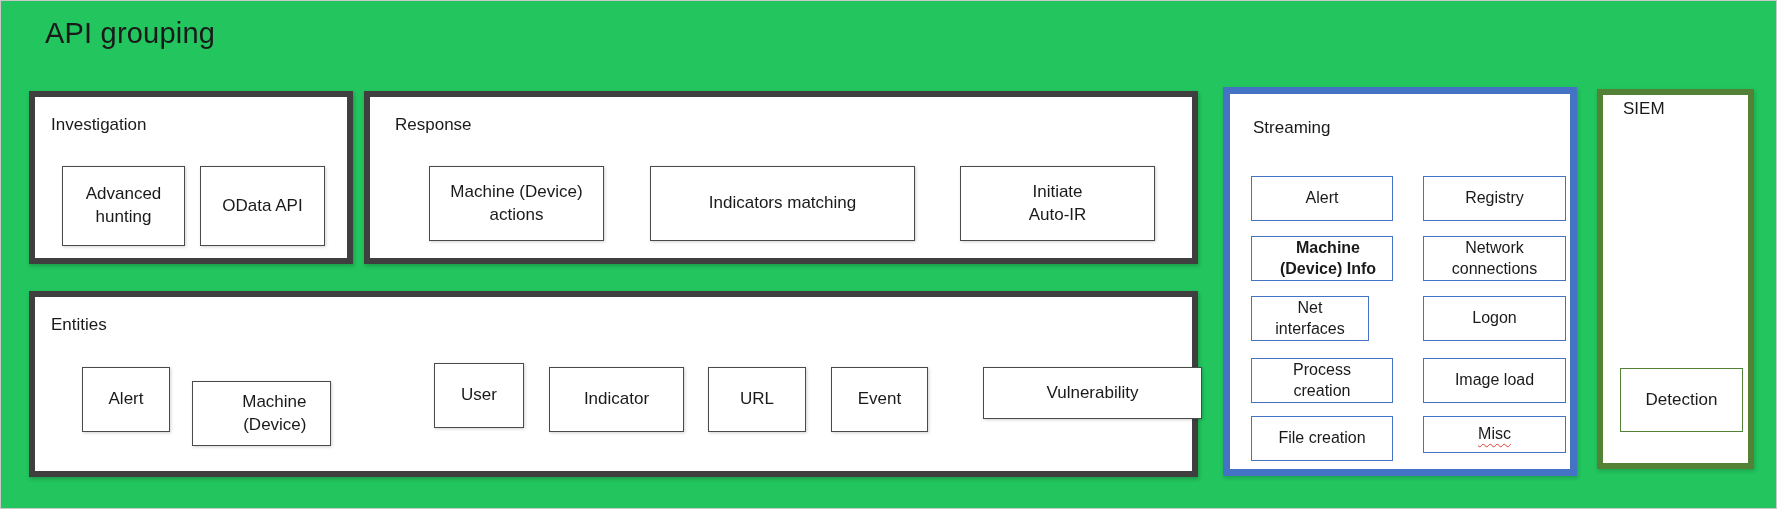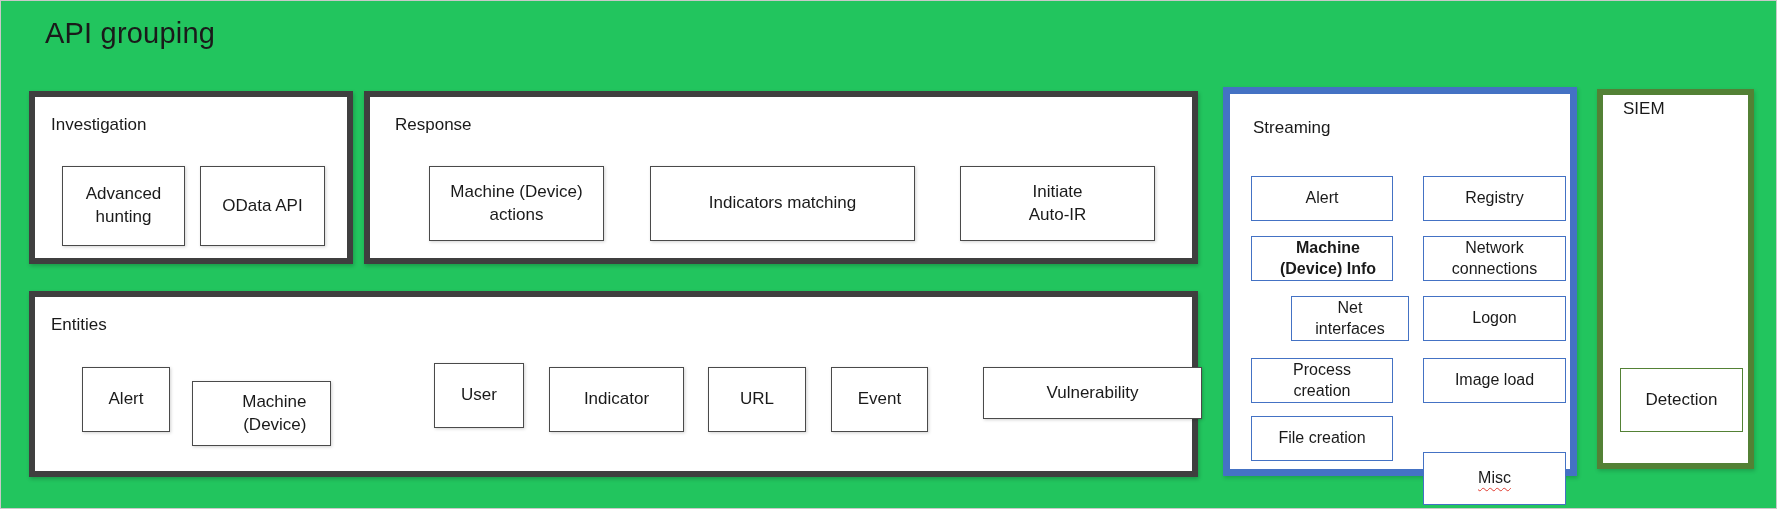--- a/index.html
+++ b/index.html
@@ -151,38 +151,38 @@
       <span>Registry</span>
     </div>
 
     <div class="ibox" style="left:21px; top:142px; width:142px; height:45px;">
       <span class="nw w110 bold">Machine (Device) Info</span>
     </div>
     <div class="ibox" style="left:193px; top:142px; width:143px; height:45px;">
       <span class="nw w100">Network connections</span>
     </div>
 
-    <div class="ibox" style="left:21px; top:202px; width:118px; height:45px;margin-left:40px;">
+    <div class="ibox" style="left:21px; top:202px; width:118px; height:45px;">
       <span class="nw w80">Net interfaces</span>
     </div>
     <div class="ibox" style="left:193px; top:202px; width:143px; height:45px;">
       <span>Logon</span>
     </div>
 
     <div class="ibox" style="left:21px; top:264px; width:142px; height:45px;">
       <span class="nw w80">Process creation</span>
     </div>
     <div class="ibox" style="left:193px; top:264px; width:143px; height:45px;">
       <span>Image load</span>
     </div>
 
     <div class="ibox" style="left:21px; top:322px; width:142px; height:45px;">
       <span>File creation</span>
     </div>
-    <div class="ibox" style="left:193px; top:322px; width:143px; height:53px;margin-top:36px;">
+    <div class="ibox" style="left:193px; top:322px; width:143px; height:37px;">
       <span class="misc-spell">Misc</span>
     </div>
   </div>
 
   <div class="group green" style="left:1596px; top:88px; width:157px; height:380px;">
     <div class="group-label" style="left:20px; top:4px;">SIEM</div>
     <div class="ibox" style="left:17px; top:273px; width:123px; height:64px;">
       <span>Detection</span>
     </div>
   </div>

